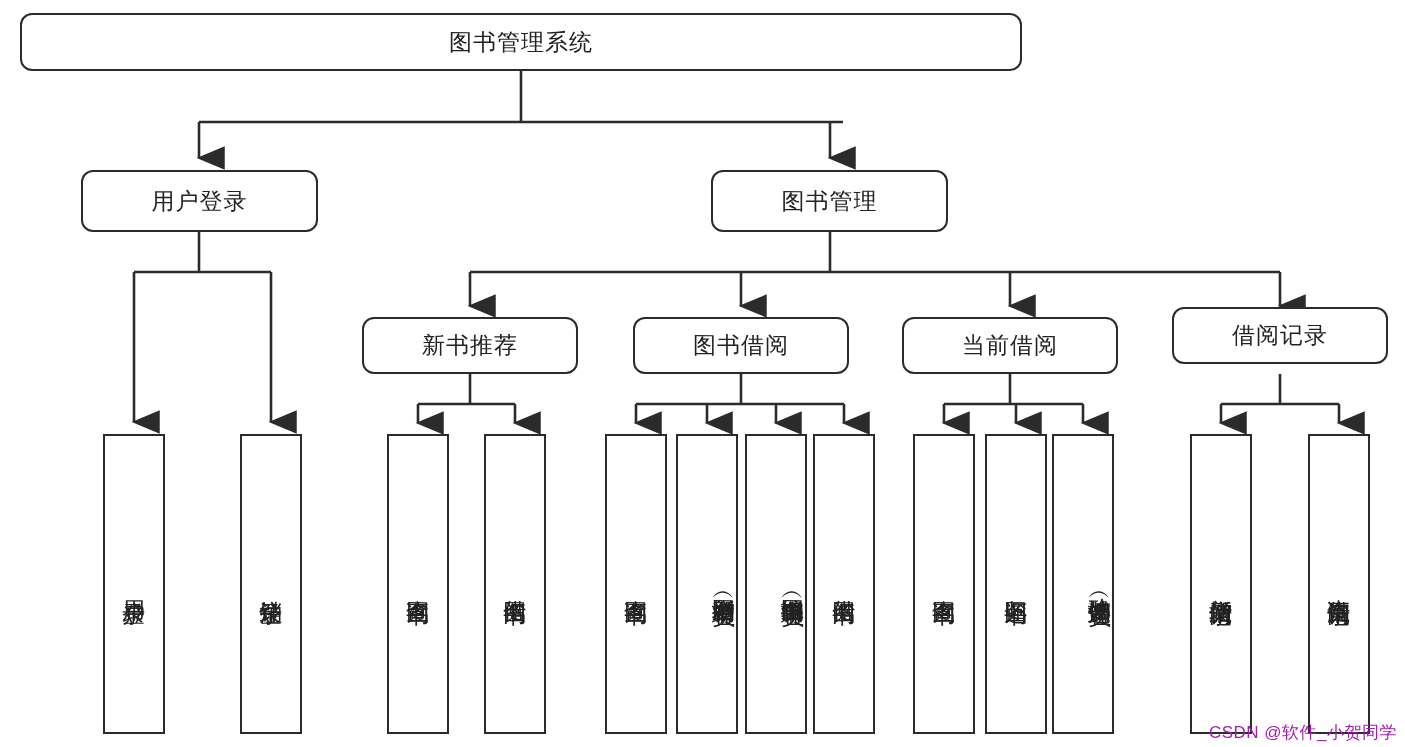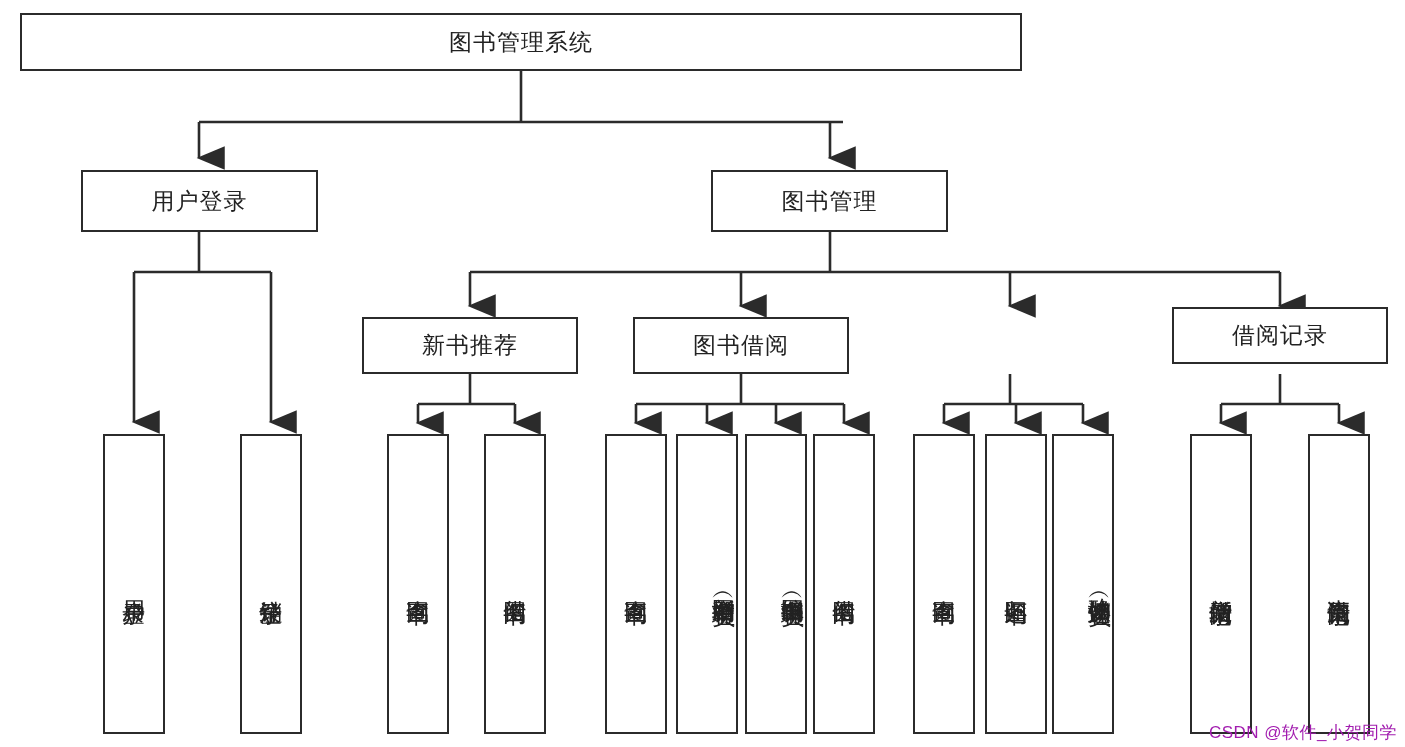--- a/index.html
+++ b/index.html
@@ -18,20 +18,21 @@
     background:#ffffff;
     display:flex;
     align-items:center;
     justify-content:center;
     color:#222222;
   }
   .node.horiz{
     font-size:23px;
     letter-spacing:1px;
     line-height:1;
+    border-radius:12px;
   }
   .node.vert{
     font-size:23px;
     line-height:1.06;
     letter-spacing:1px;
     writing-mode:vertical-rl;
     text-orientation:upright;
     padding:6px 0;
     text-align:center;
   }
@@ -103,20 +104,21 @@
     </g>
   </svg>
 
   <div class="node horiz" style="left: 20px; top: 13px; width: 1002px; height: 58px;">图书管理系统</div>
 
   <div class="node horiz" style="left: 81px; top: 170px; width: 237px; height: 62px;">用户登录</div>
   <div class="node horiz" style="left: 711px; top: 170px; width: 237px; height: 62px;">图书管理</div>
 
   <div class="node horiz" style="left: 362px; top: 317px; width: 216px; height: 57px;">新书推荐</div>
   <div class="node horiz" style="left: 633px; top: 317px; width: 216px; height: 57px; font-family: Liberation Serif, serif;">图书借阅</div>
+  <div class="node horiz" style="left: 902px; top: 317px; width: 216px; height: 57px;">当前借阅</div>
   <div class="node horiz" style="left: 1172px; top: 307px; width: 216px; height: 57px;">借阅记录</div>
 
   <div class="node vert" style="left: 103px; top: 434px; width: 62px; height: 300px;">用户登录</div>
   <div class="node vert" style="left: 240px; top: 434px; width: 62px; height: 300px;">注销登录</div>
   <div class="node vert" style="left: 387px; top: 434px; width: 62px; height: 300px;">查询图书</div>
   <div class="node vert" style="left: 484px; top: 434px; width: 62px; height: 300px;">借阅图书</div>
   <div class="node vert" style="left: 605px; top: 434px; width: 62px; height: 300px;">查询图书</div>
   <div class="node vert toptext" style="left: 676px; top: 434px; width: 62px; height: 300px;">新增图书（管理员）</div>
   <div class="node vert toptext" style="left: 745px; top: 434px; width: 62px; height: 300px;">编辑图书（管理员）</div>
   <div class="node vert" style="left: 813px; top: 434px; width: 62px; height: 300px;">借阅图书</div>

